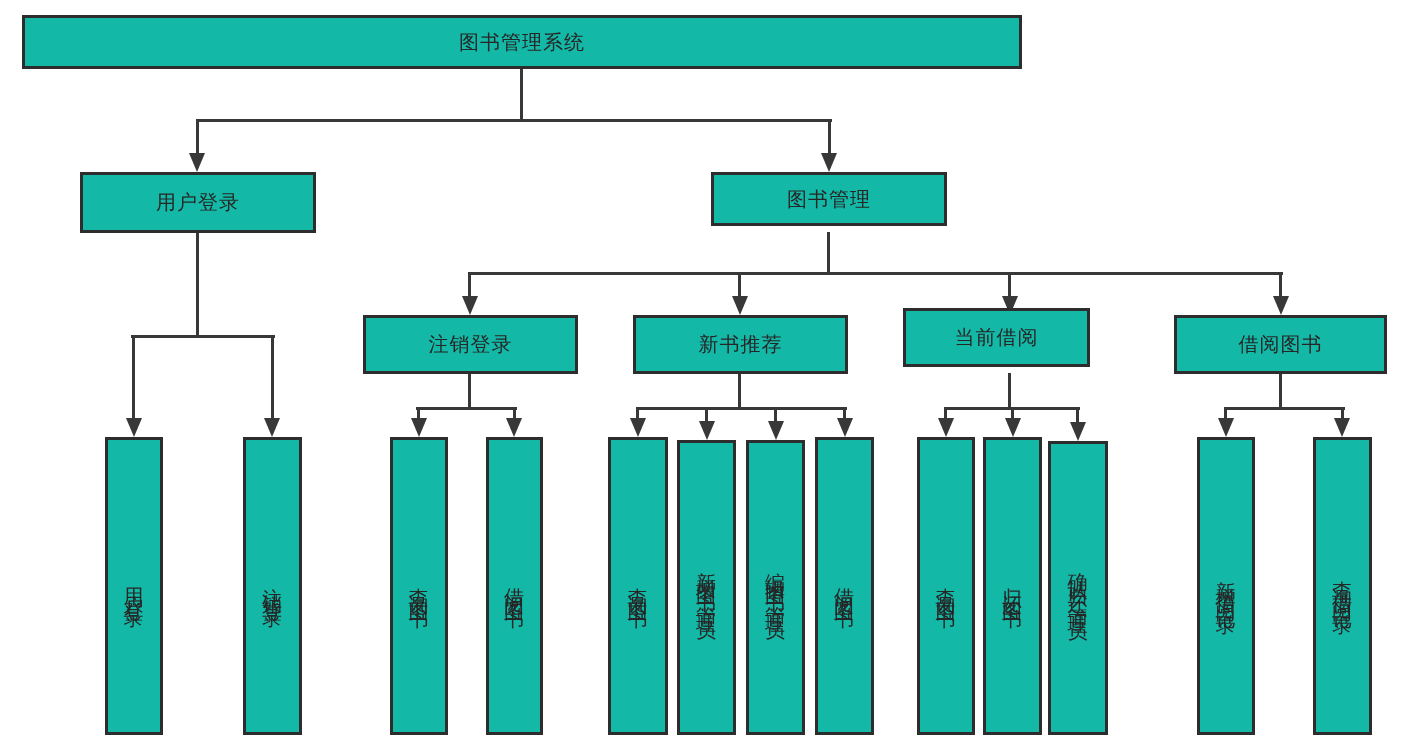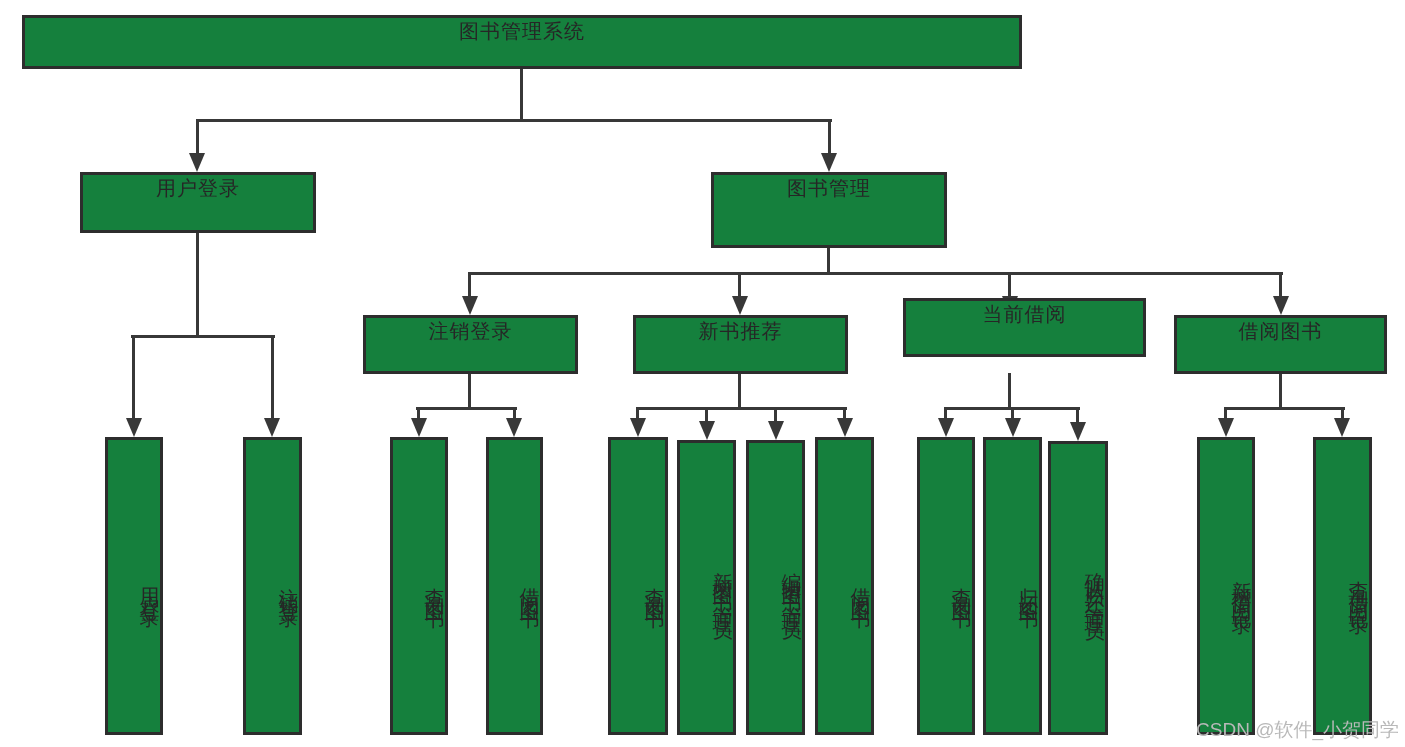--- a/index.html
+++ b/index.html
@@ -1,22 +1,22 @@
 <!DOCTYPE html>
 <html><head>
 <meta charset="utf-8">
 <style>
   html,body{margin:0;padding:0;background:#ffffff;}
   .canvas{
     position:relative;width:1405px;height:747px;background:#ffffff;overflow:hidden;
     font-family:"Liberation Sans", sans-serif;color:#262626;
   }
   .box{
-    position:absolute;box-sizing:border-box;background:#15803d;
-    border:3px solid #2d2d2d;display:flex;justify-content:center;
+    position:absolute;box-sizing:border-box;background:#14b8a6;
+    border:3px solid #2d2d2d;display:flex;align-items:center;justify-content:center;
     z-index:2;
   }
   .box-h{font-size:20px;letter-spacing:1px;}
   .box-v{
     writing-mode:vertical-rl;text-orientation:mixed;
     font-size:20px;letter-spacing:7px;line-height:1;
   }
   .box-v span{display:block;}
   .line{position:absolute;background:#383838;z-index:1;}
   .arrow{
@@ -93,31 +93,31 @@
   <div class="arrow" style="left:1218px;top:418px;"></div>
   <div class="arrow" style="left:1334px;top:418px;"></div>
 
   <div class="box box-h" style="left:22px;top:15px;width:1000px;height:54px;">
     <span>图书管理系统</span>
   </div>
 
   <div class="box box-h" style="left:80px;top:172px;width:236px;height:61px;">
     <span>用户登录</span>
   </div>
-  <div class="box box-h" style="left:711px;top:172px;width:236px;height:76px;">
+  <div class="box box-h" style="left:711px;top:172px;width:236px;height:54px;">
     <span>图书管理</span>
   </div>
 
   <div class="box box-h" style="left:363px;top:315px;width:215px;height:59px;">
     <span>注销登录</span>
   </div>
   <div class="box box-h" style="left:633px;top:315px;width:215px;height:59px;">
     <span>新书推荐</span>
   </div>
-  <div class="box box-h" style="left:903px;top:298px;width:243px;height:59px;">
+  <div class="box box-h" style="left:903px;top:308px;width:187px;height:59px;">
     <span>当前借阅</span>
   </div>
   <div class="box box-h" style="left:1174px;top:315px;width:213px;height:59px;">
     <span>借阅图书</span>
   </div>
 
   <div class="box box-v" style="left:105px;top:437px;width:58px;height:298px;">
     <span>用户登录</span>
   </div>
   <div class="box box-v" style="left:243px;top:437px;width:59px;height:298px;">
@@ -154,15 +154,14 @@
     <span>确认归还（管理员）</span>
   </div>
 
   <div class="box box-v" style="left:1197px;top:437px;width:58px;height:298px;">
     <span>新增借阅记录</span>
   </div>
   <div class="box box-v" style="left:1313px;top:437px;width:59px;height:298px;">
     <span>查询借阅记录</span>
   </div>
 
-  <div class="watermark">CSDN @软件_小贺同学</div>
 
 </div>
 
 </body></html>

